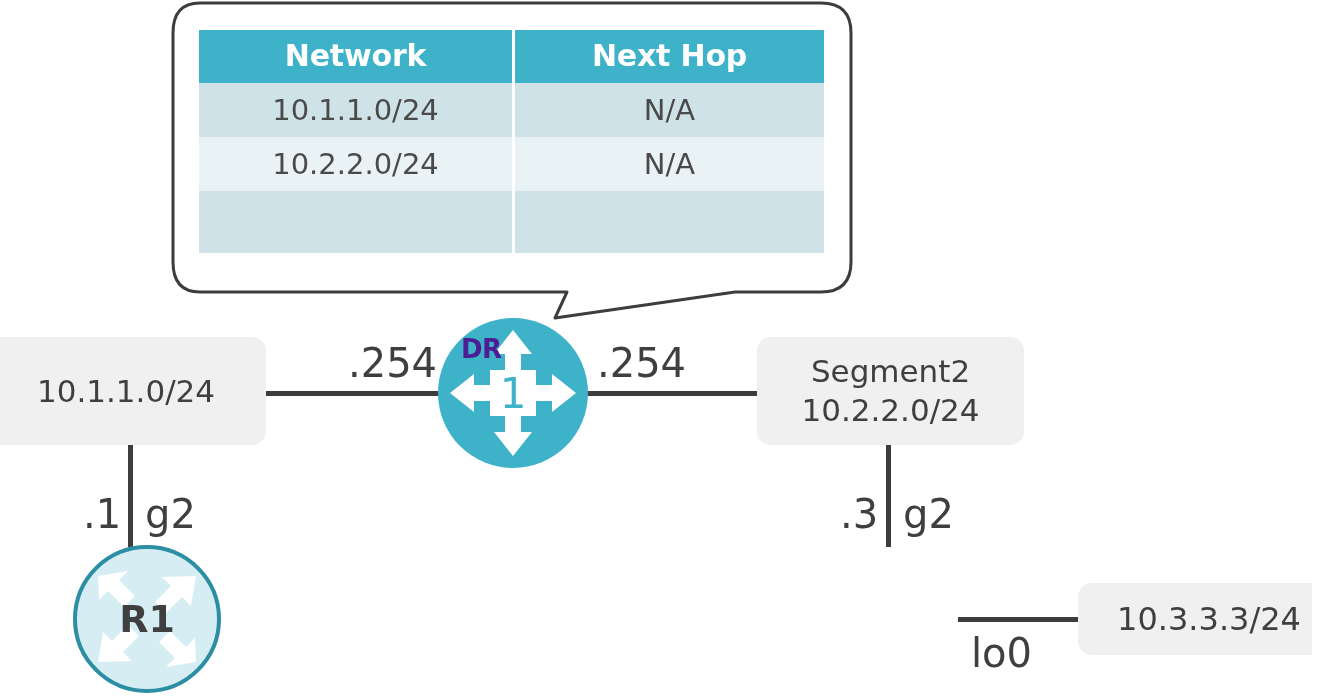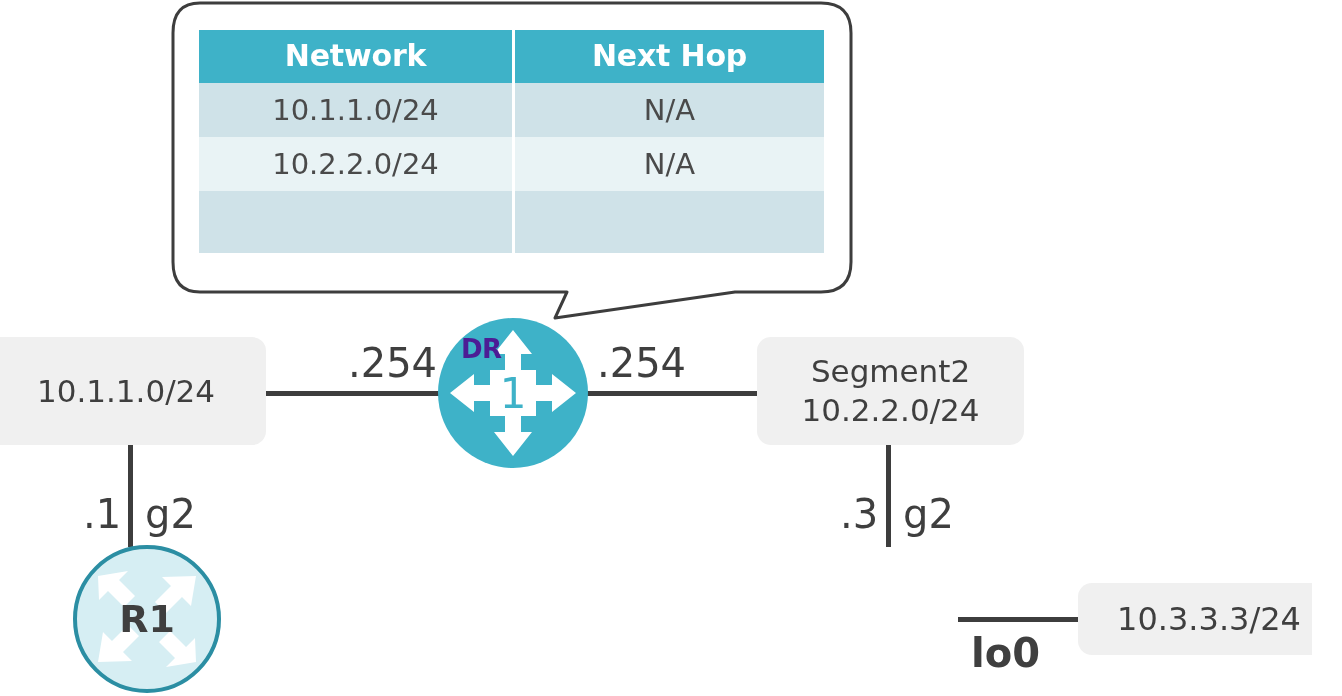--- a/index.html
+++ b/index.html
@@ -120,21 +120,21 @@
     font-size: 40px;
     white-space: nowrap;
     line-height: 1;
   }
   #label-254-left  { left: 348px; top: 343px; }
   #label-254-right { left: 597px; top: 343px; }
   #label-r1-ip     { left: 83px;  top: 494px; }
   #label-r1-if     { left: 145px; top: 494px; }
   #label-r3-ip     { left: 840px; top: 494px; }
   #label-r3-if     { left: 903px; top: 494px; }
-  #label-lo0       { left: 971px; top: 633px; font-weight: bold; }
+  #label-lo0       { left: 971px; top: 633px; }
 
   
   #switch-node {
     position: absolute;
     left: 438px;
     top: 318px;
     width: 150px;
     height: 150px;
   }
   #switch-node svg { display: block; }

